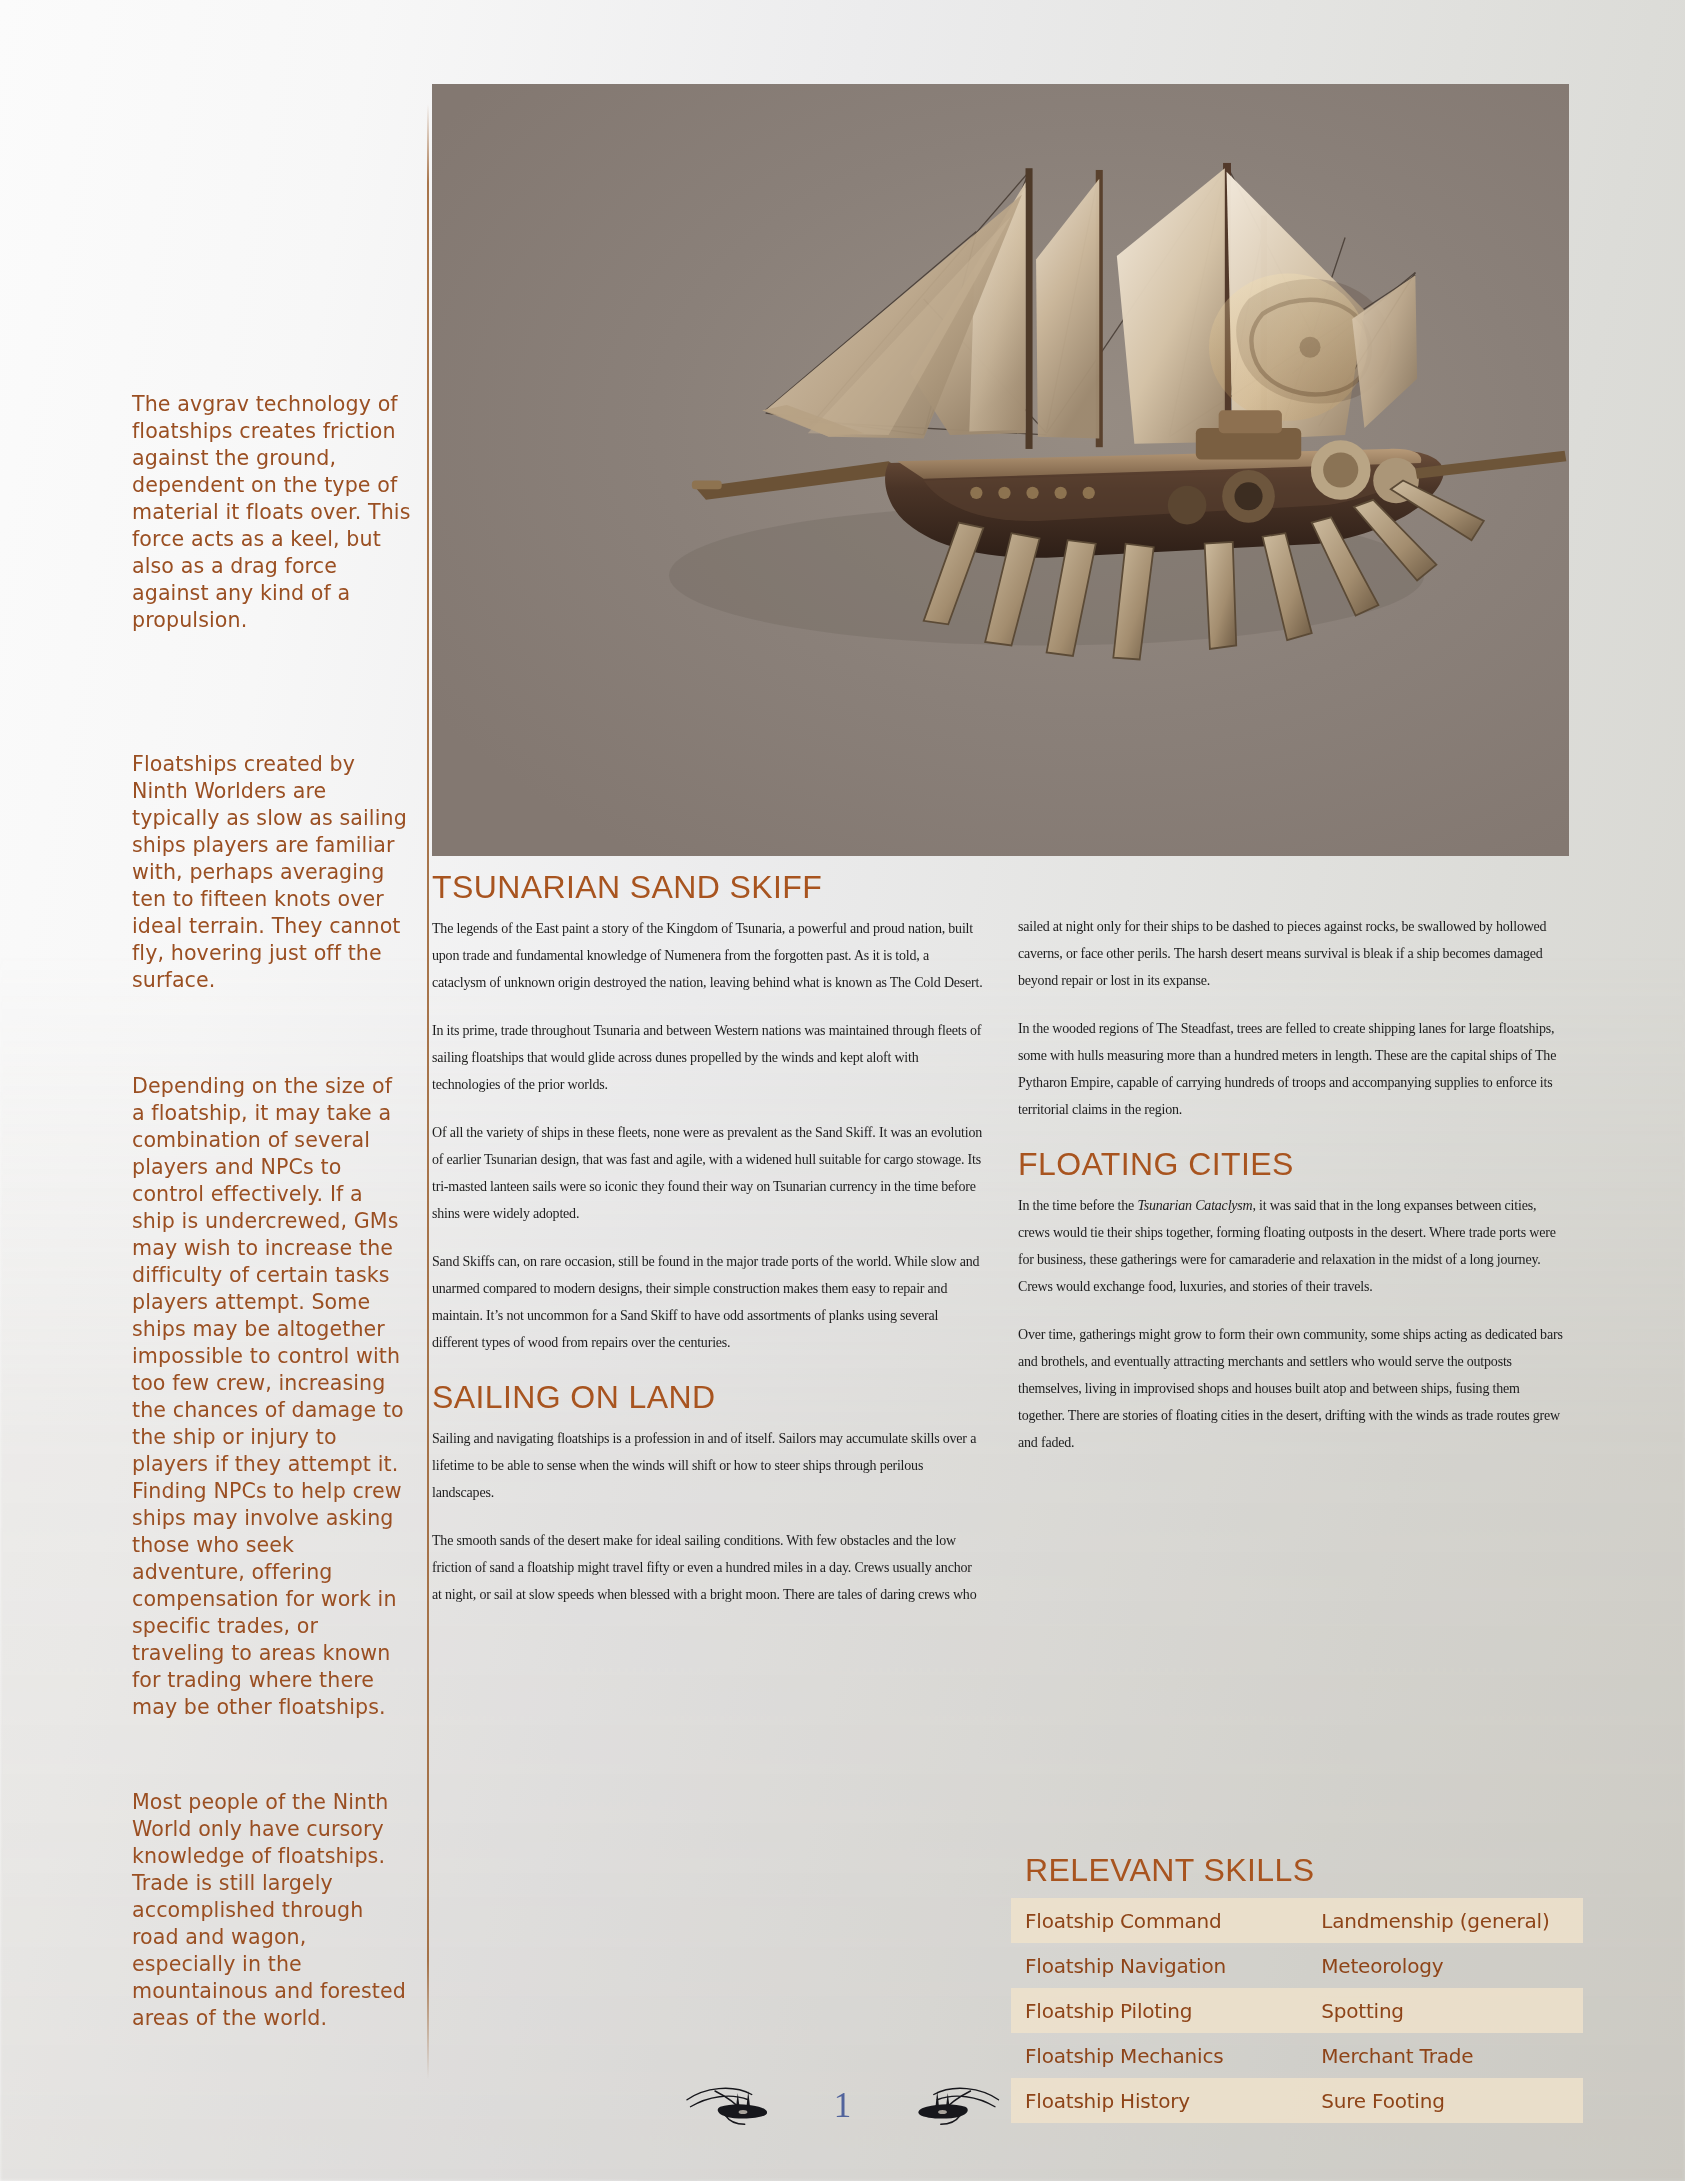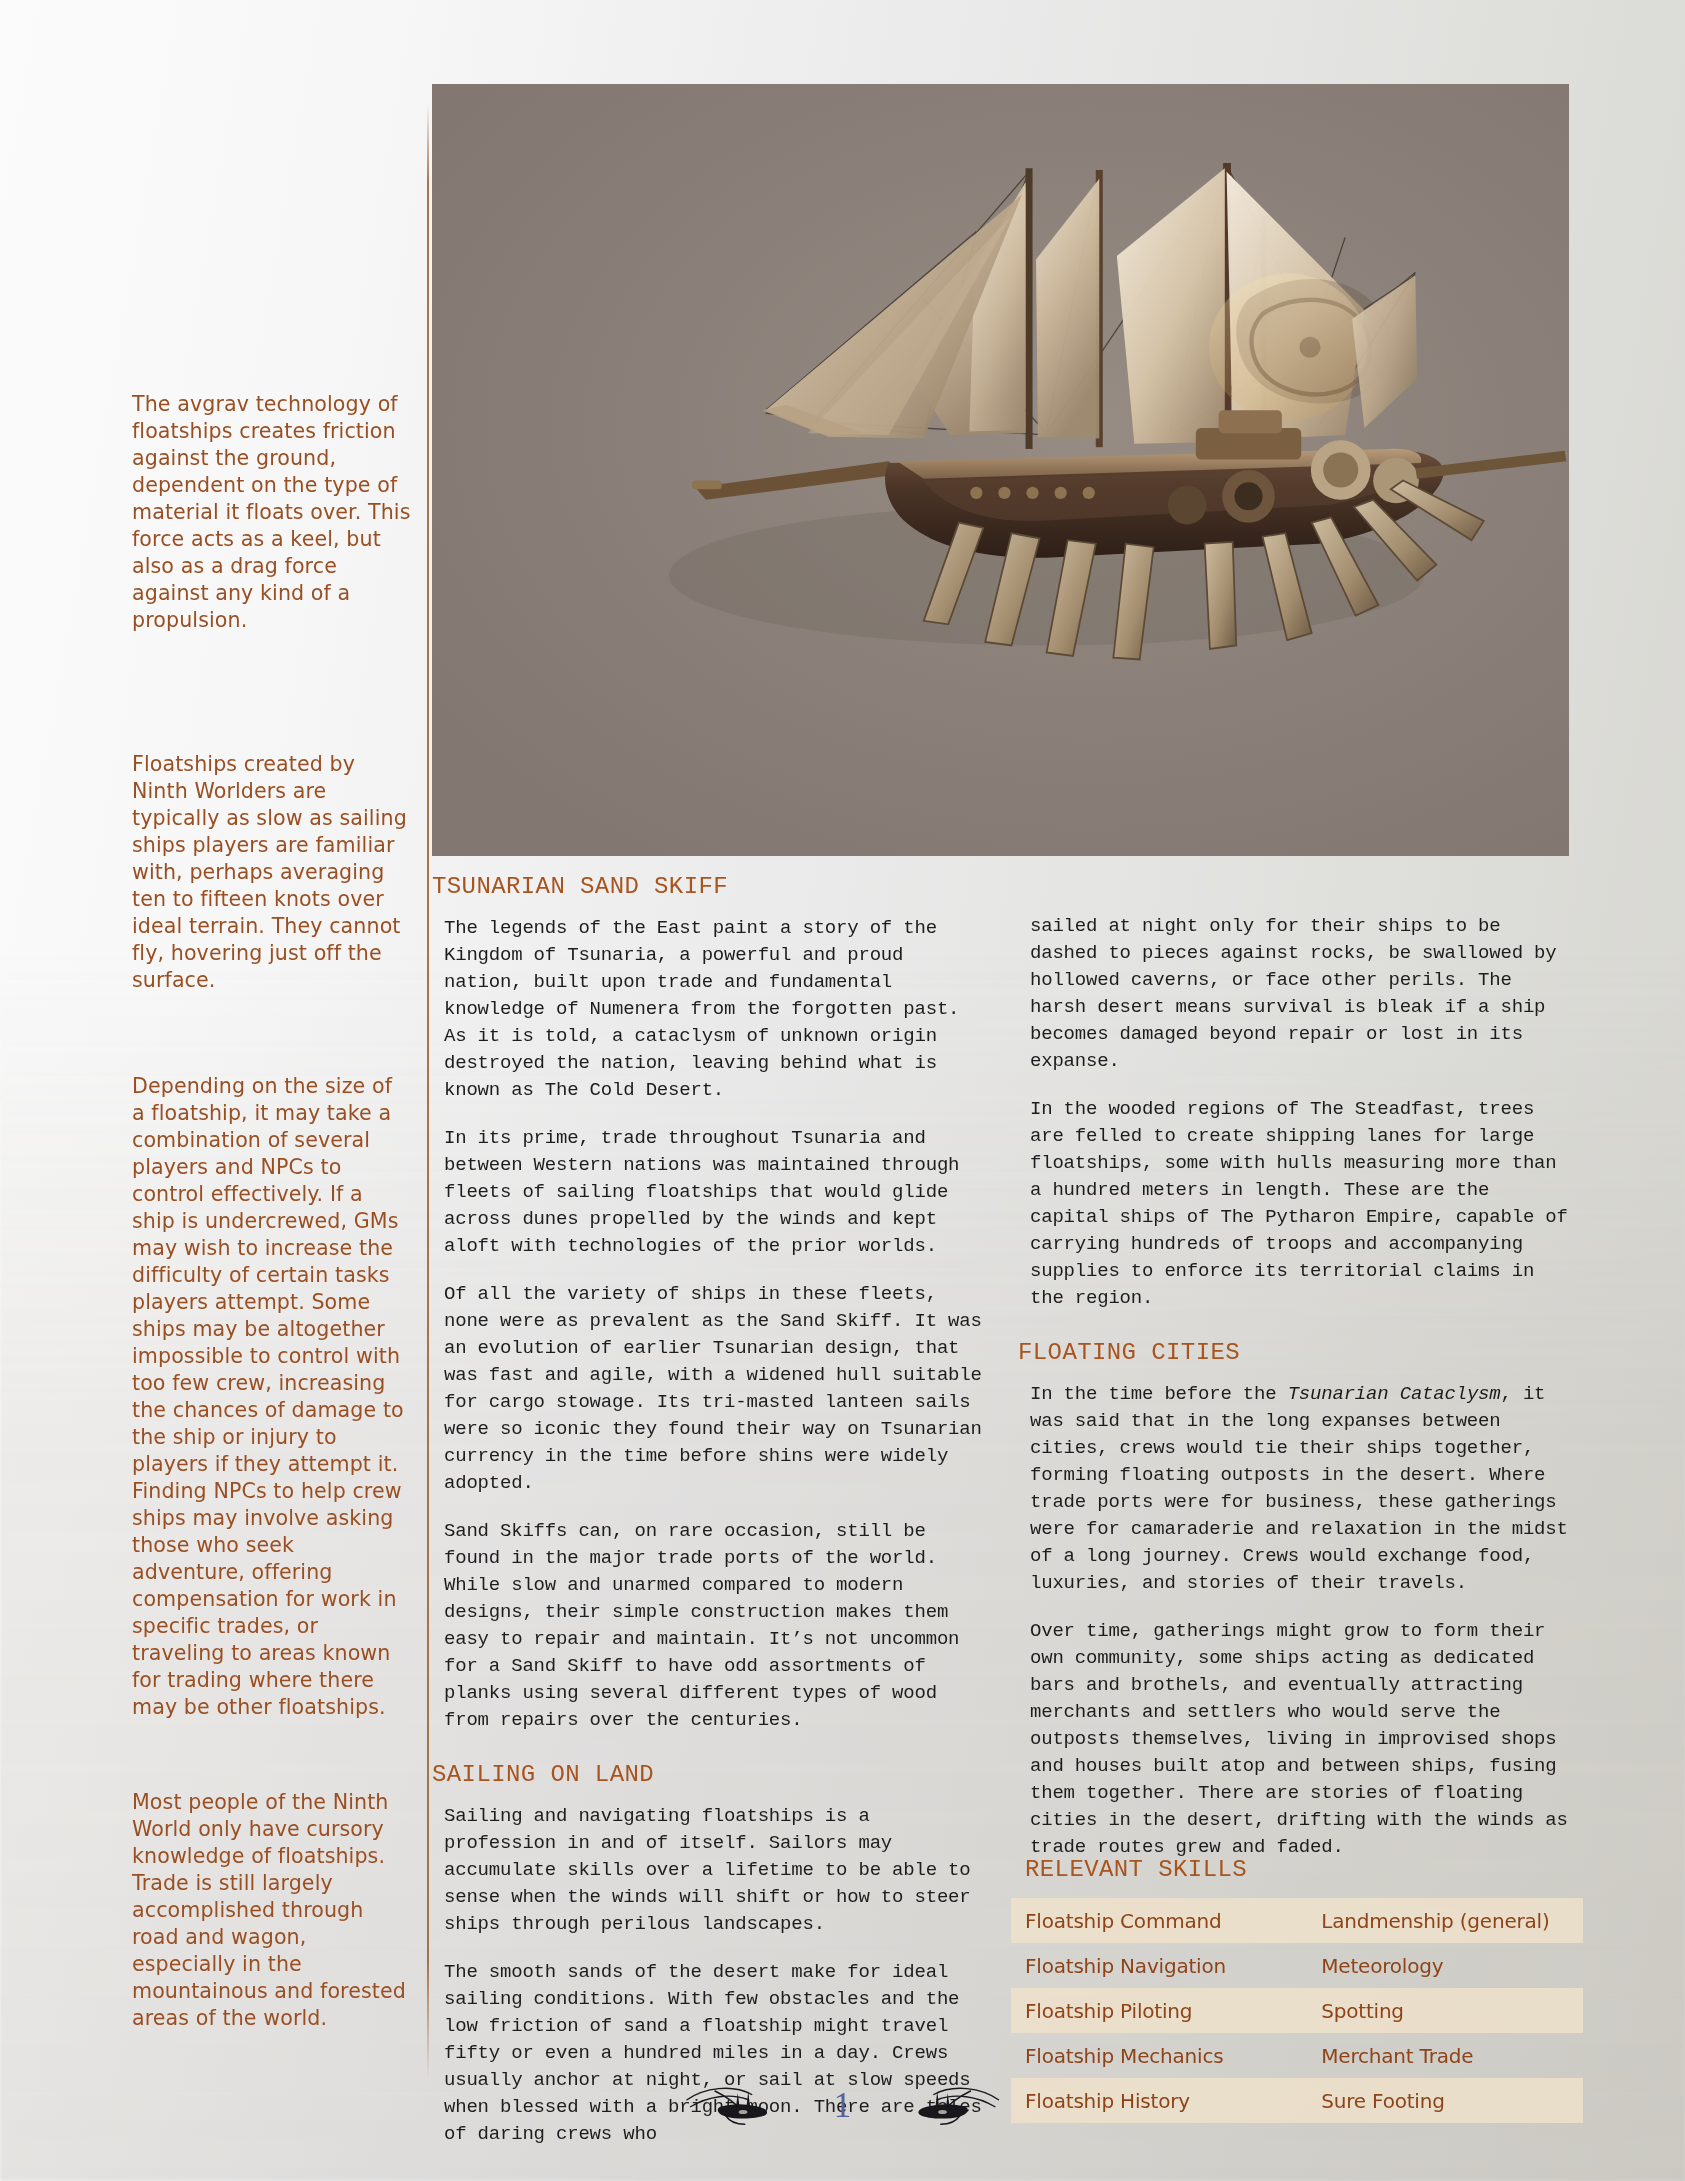--- a/index.html
+++ b/index.html
@@ -71,32 +71,32 @@
   #hero svg{position:absolute;inset:0;width:100%;height:100%;}
 
   
   .col{position:absolute;width:551px;}
   #colL{left:432px;top:867px;}
   #colR{left:1018px;top:913px;}
 
   h2.sec{
     margin:0 0 8px 0;
     color:#a8541f;
-    font-family:Liberation Mono, monospace;
+    font-family:Liberation Sans, sans-serif;
     font-weight:400;
-    font-size:24px;
+    font-size:32px;
     line-height:40px;
     letter-spacing:0.4px;
   }
   h2.sec.tight{margin-top:15px;}
   p.body{
-    margin:0 0 21px 12px;
+    margin:0 0 21px 0;
     color:#1d1d1d;
-    font-family:Liberation Mono, monospace;
-    font-size:19px;
+    font-family:Liberation Serif, serif;
+    font-size:14px;
     line-height:27px;
     letter-spacing:-0.2px;
   }
   p.body:last-child{margin-bottom:0;}
   .it{font-style:italic;}
 
   
   #skills{position:absolute;left:1011px;top:1850px;width:572px;}
   .srow{
     display:flex;height:45px;align-items:center;

